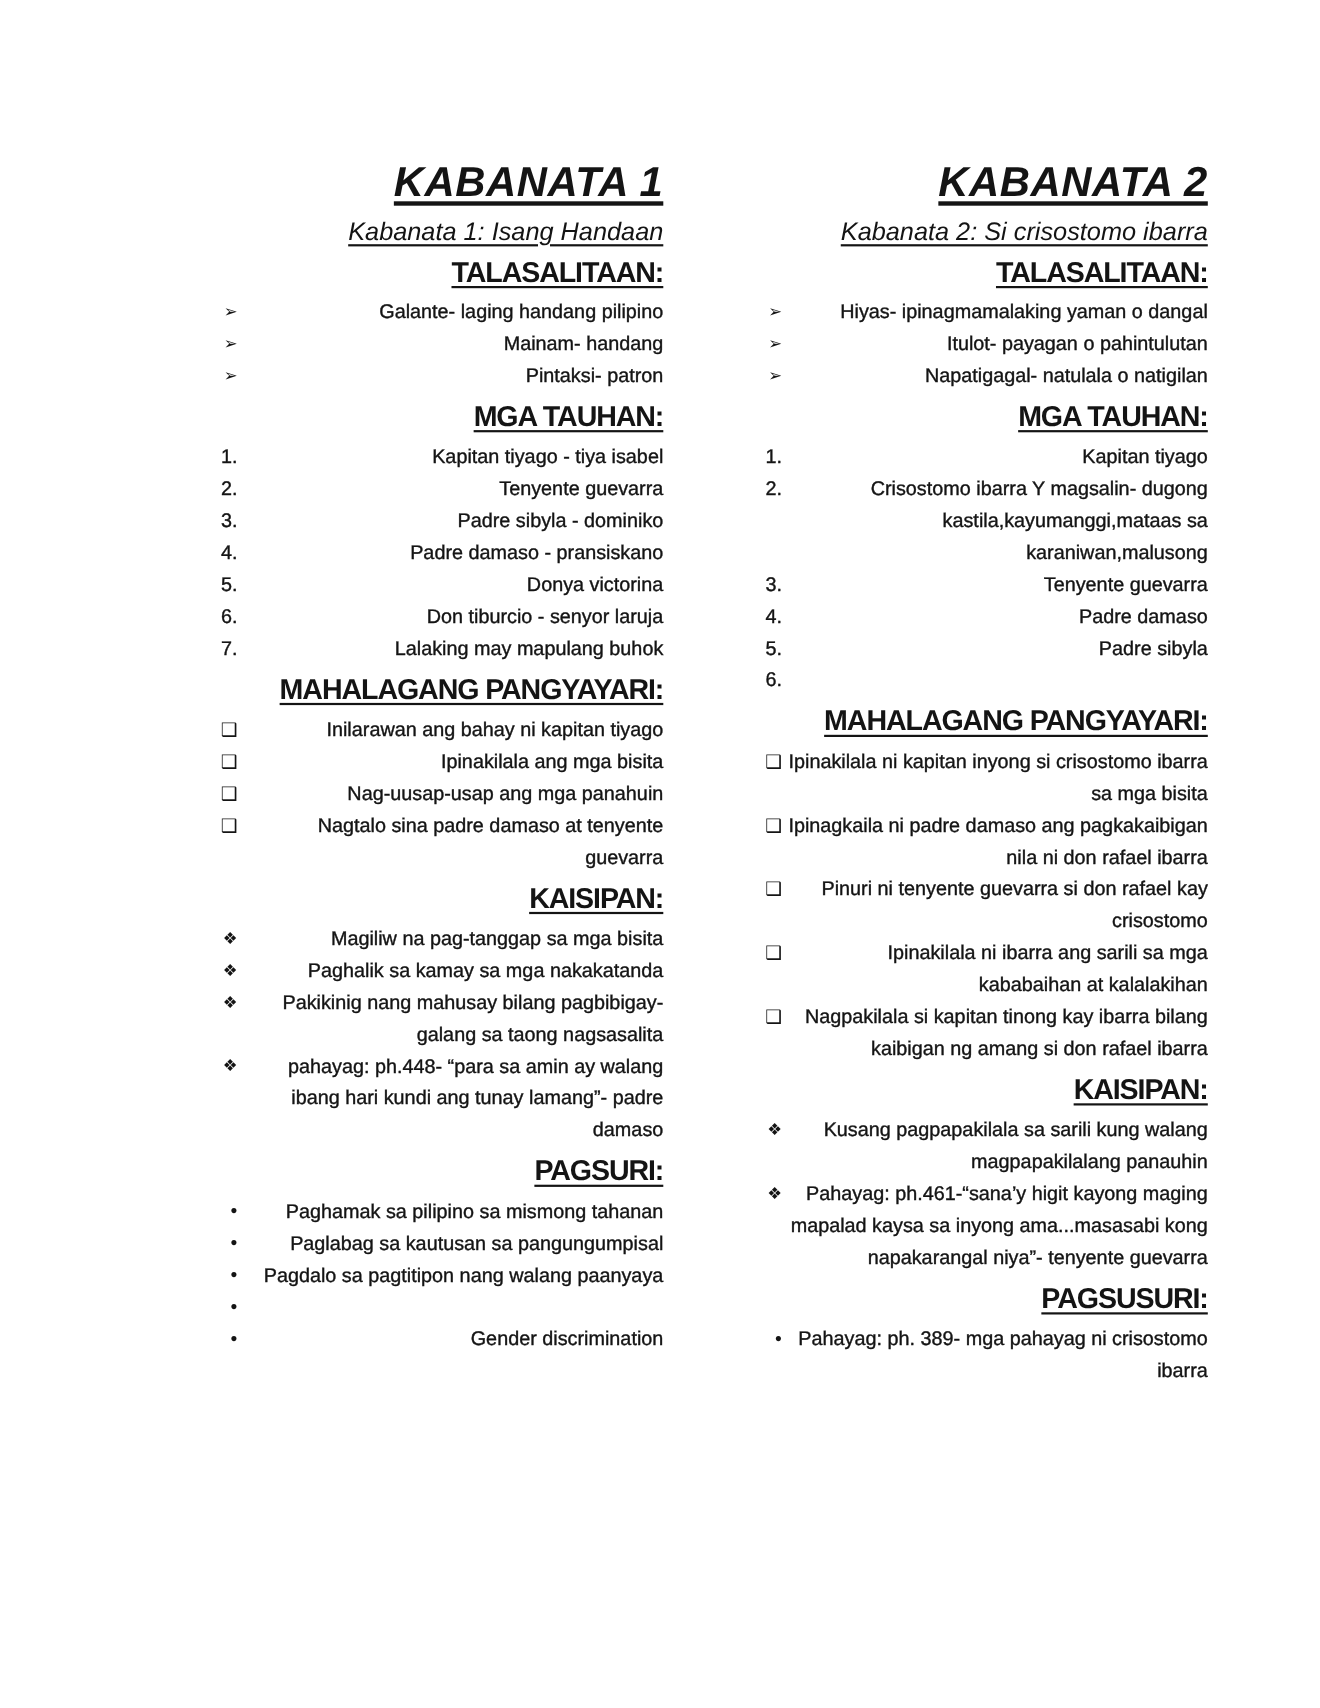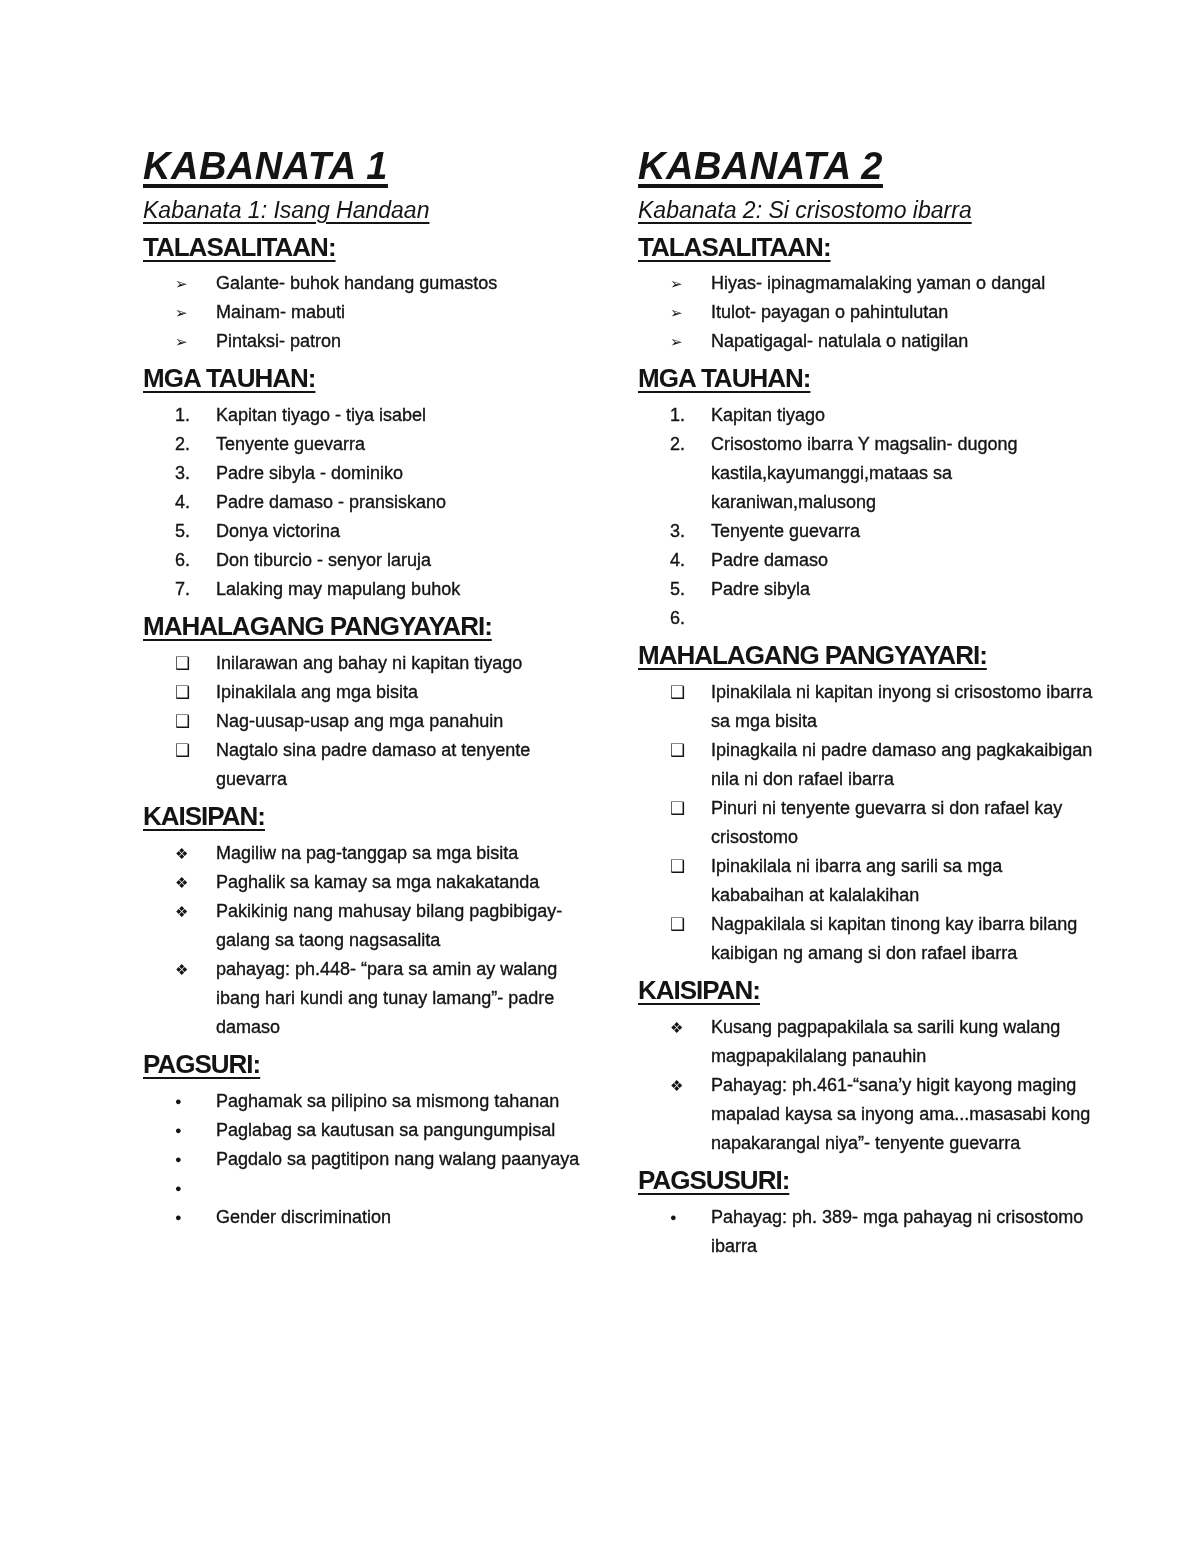--- a/index.html
+++ b/index.html
@@ -12,20 +12,21 @@
   }
   .page{
     box-sizing:border-box;
     width:1200px;height:1553px;
     padding:146px 60px 0 143px;
   }
   .columns{
     display:flex;
     gap:35px;
     align-items:flex-start;
+    text-align:right;
   }
   .column{
     flex:0 0 460px;
     width:460px;
   }
   .chapter-title{
     margin:0 0 8px 0;
     font-size:38px;
     font-weight:700;
     font-style:italic;
@@ -86,25 +87,25 @@
 
 <div class="page">
   <div class="columns" id="columns">
       <div class="column">
         <h1 class="chapter-title">KABANATA 1</h1>
         <h2 class="chapter-subtitle">Kabanata 1: Isang Handaan</h2>
         <h3 class="section-heading">TALASALITAAN:</h3>
         <ul class="item-list">
           <li class="list-item">
             <span class="bullet arrow">➢</span>
-            <span class="item-text">Galante- buhok handang gumastos</span>
-          </li>
-          <li class="list-item">
-            <span class="bullet arrow">➢</span>
-            <span class="item-text">Mainam- mabuti</span>
+            <span class="item-text">Galante- laging handang pilipino</span>
+          </li>
+          <li class="list-item">
+            <span class="bullet arrow">➢</span>
+            <span class="item-text">Mainam- handang</span>
           </li>
           <li class="list-item">
             <span class="bullet arrow">➢</span>
             <span class="item-text">Pintaksi- patron</span>
           </li>
         </ul>
         <h3 class="section-heading">MGA TAUHAN:</h3>
         <ol class="item-list">
           <li class="list-item">
             <span class="bullet number">1.</span>

